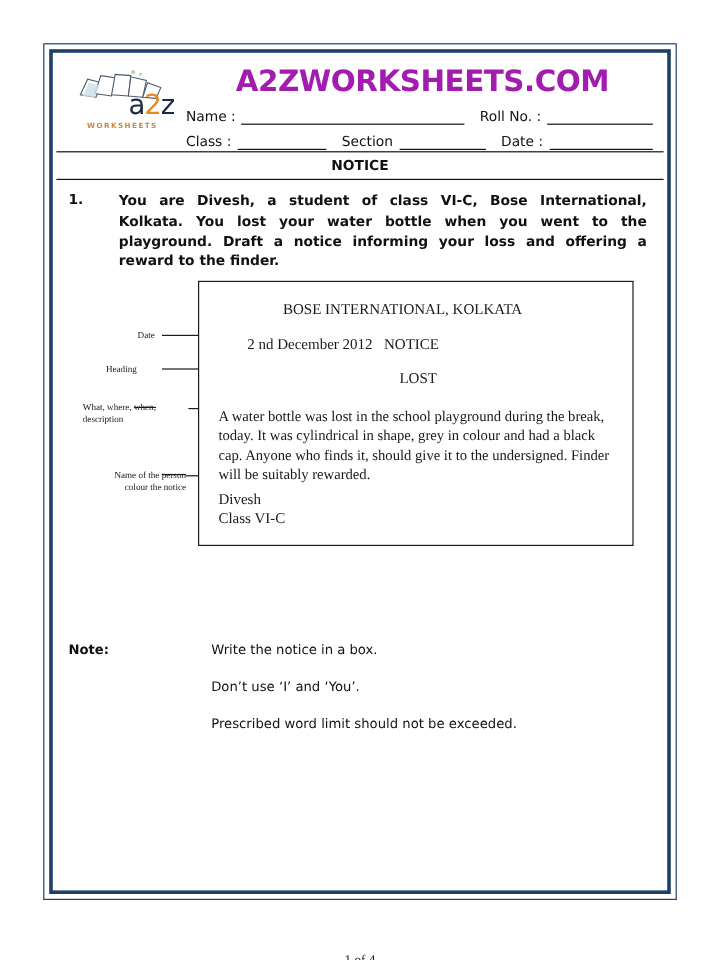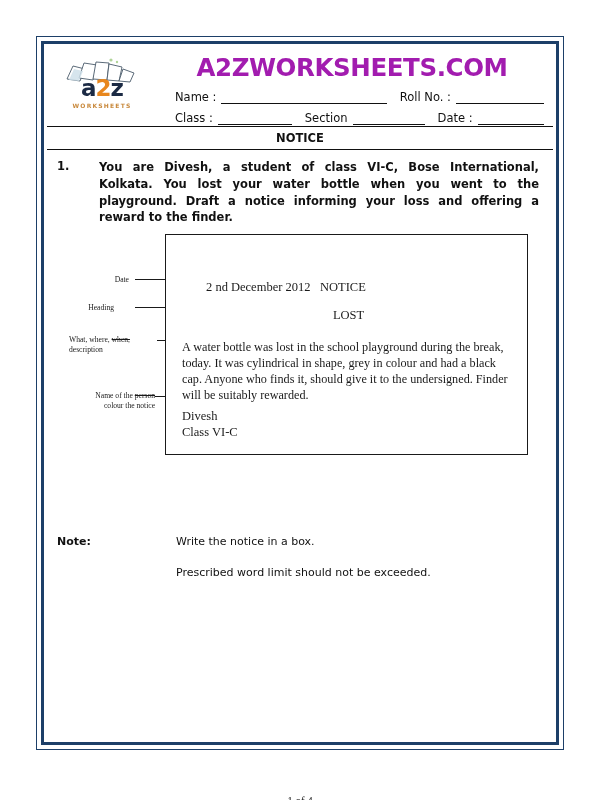--- a/index.html
+++ b/index.html
@@ -73,21 +73,20 @@
     color: #a21caf;
     white-space: nowrap;
   }
   .field-rows {
     position: absolute;
     left: 108px;
     right: 6px;
     top: 36px;
     font-size: 11.5px;
     color: #111111;
-    margin-left: 20px;
   }
   .field-row {
     display: flex;
     align-items: flex-end;
     height: 21px;
     white-space: nowrap;
   }
   .field-label { padding-right: 2px; }
   .rule {
     border-bottom: 1px solid #111111;
@@ -252,22 +251,22 @@
     text-align: center;
     font-family: "Liberation Serif", "DejaVu Serif", serif;
     font-size: 11px;
     color: #1a1a1a;
   }
 
   
   .logo-papers { position: absolute; left: 6px; top: 0; width: 78px; height: 26px; }
   .logo-a2z {
     position: absolute; left: 2px; top: 18px; width: 86px; height: 26px;
-    font-family: "DejaVu Sans", sans-serif; font-weight: bold; font-size: 23px;
-    letter-spacing: -1px; color: #1b2a44; line-height: 26px; text-align: center;
+    font-family: "DejaVu Sans", sans-serif; font-weight: normal; font-size: 23px;
+    letter-spacing: -1px; color: #1b2a44; line-height: 26px; text-align: right;
   }
   .logo-a2z .z2 { color: #e8871e; }
   .logo-word {
     position: absolute; left: 0; top: 45px; width: 90px; text-align: center;
     font-family: "DejaVu Sans", sans-serif; font-size: 6px; font-weight: bold;
     letter-spacing: 1.2px; color: #c98a3e;
   }
 </style>
 </head>
 <body>
@@ -350,38 +349,43 @@
         <div class="leader" style="left:110px; top:117px; width:28px;"></div>
 
         <div class="annot right-align" style="left:22px; top:168px; width:86px;">
           <span>Name of the</span>
           <span class="strike">person</span><br>
           <span>colour the notice</span>
         </div>
         <div class="leader" style="left:108px; top:173px; width:30px;"></div>
 
         <div class="notice-box">
+          <div class="serif inst-name">BOSE INTERNATIONAL, KOLKATA</div>
           <div class="serif date-line">2 nd December 2012</div>
           <div class="serif notice-word">NOTICE</div>
           <div class="serif body-text">A water bottle was lost in the school playground during the break, today. It was cylindrical in shape, grey in colour and had a black cap. Anyone who finds it, should give it to the undersigned. Finder will be suitably rewarded.</div>
           <div class="serif lost-word">LOST</div>
           <div class="serif signature">
             <div>Divesh</div>
             <div>Class VI-C</div>
           </div>
         </div>
       </div>
 
       <div class="note-section">
         <div class="note-row">
           <div class="note-key">Note:</div>
           <div class="note-val">Write the notice in a box.</div>
         </div>
         <div class="note-row">
           <div class="note-key"></div>
+          <div class="note-val">Don’t use ‘I’ and ‘You’.</div>
+        </div>
+        <div class="note-row">
+          <div class="note-key"></div>
           <div class="note-val">Prescribed word limit should not be exceeded.</div>
         </div>
       </div>
 
     </div>
   </div>
 </div>
 
 <div class="footer">1 of 4</div>
 

